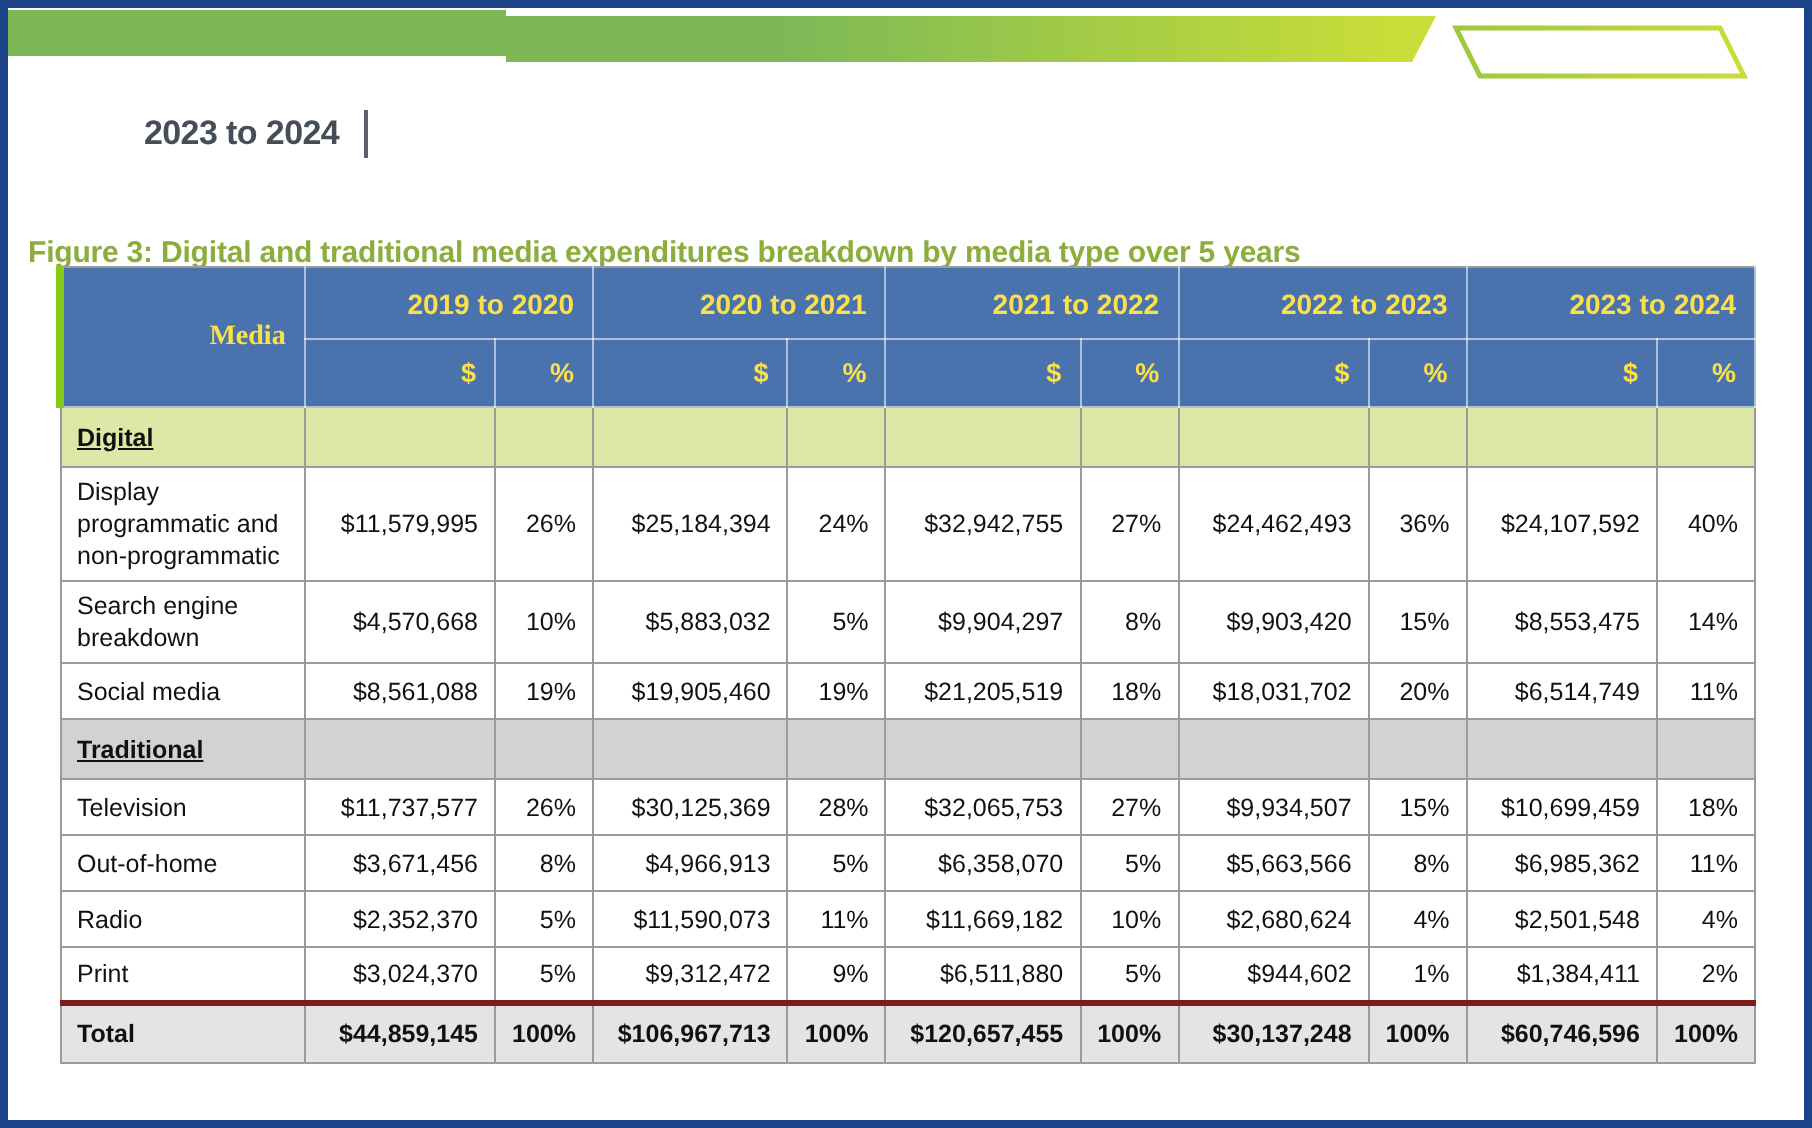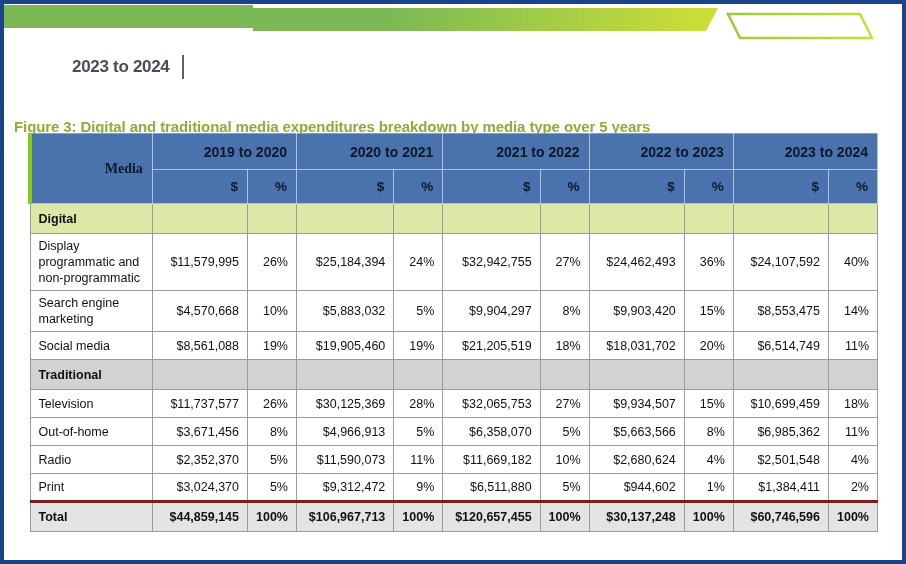--- a/index.html
+++ b/index.html
@@ -44,21 +44,21 @@
     width:850px;
     border-collapse:collapse;
     font-size:12.5px; color:#111;
   }
   .media-table col.c-media { width:135px; }
   .media-table col.c-dol   { width:99px; }
   .media-table col.c-pct   { width:44px; }
 
   .media-table thead th {
     background:var(--header-blue,#4a73ae);
-    color:#0f172a; font-weight:bold;
+    color:#fde047; font-weight:bold;
     border:1px solid rgba(255,255,255,0.55);
     border-top:1px solid #9b9b9b;
   }
   .media-table thead tr.yr-row th { height:36px; font-size:14px; text-align:right; padding:0 9px 0 4px; vertical-align:middle; }
   .media-table thead th.media-th {
     text-align:left; vertical-align:bottom;
     padding:0 6px 7px 8px; font-size:14px;
     border-left:4px solid #84cc16;
     font-family:Liberation Serif, serif;
   }
@@ -68,21 +68,21 @@
     border:1px solid #9b9b9b;
     height:28px;
     padding:4px 8px;
     background:#ffffff;
     vertical-align:middle;
     line-height:1.28;
   }
   .media-table td.c-media { text-align:left; }
   .media-table td.c-dollar, .media-table td.c-percent { text-align:right; white-space:nowrap; }
 
-  .media-table tr.section td { height:30px; padding:3px 8px; font-weight:bold; }
+  .media-table tr.section td { height:30px; padding:3px 8px; font-weight:bold;text-decoration:underline; }
   .media-table tr.sec-digital td     { background:var(--digital-green,#dce8a5); }
   .media-table tr.sec-traditional td { background:var(--traditional-gray,#d2d2d4); }
 
   .media-table tr.total td {
     background:var(--total-gray,#e4e4e4);
     font-weight:bold;
     border-top:3px solid #7f1d1d;
     height:30px;
   }
 </style>
@@ -172,21 +172,21 @@
           <td class="c-dollar">$25,184,394</td>
           <td class="c-percent">24%</td>
           <td class="c-dollar">$32,942,755</td>
           <td class="c-percent">27%</td>
           <td class="c-dollar">$24,462,493</td>
           <td class="c-percent">36%</td>
           <td class="c-dollar">$24,107,592</td>
           <td class="c-percent">40%</td>
         </tr>
         <tr>
-          <td class="c-media">Search engine marketing</td>
+          <td class="c-media">Search engine breakdown</td>
           <td class="c-dollar">$4,570,668</td>
           <td class="c-percent">10%</td>
           <td class="c-dollar">$5,883,032</td>
           <td class="c-percent">5%</td>
           <td class="c-dollar">$9,904,297</td>
           <td class="c-percent">8%</td>
           <td class="c-dollar">$9,903,420</td>
           <td class="c-percent">15%</td>
           <td class="c-dollar">$8,553,475</td>
           <td class="c-percent">14%</td>

